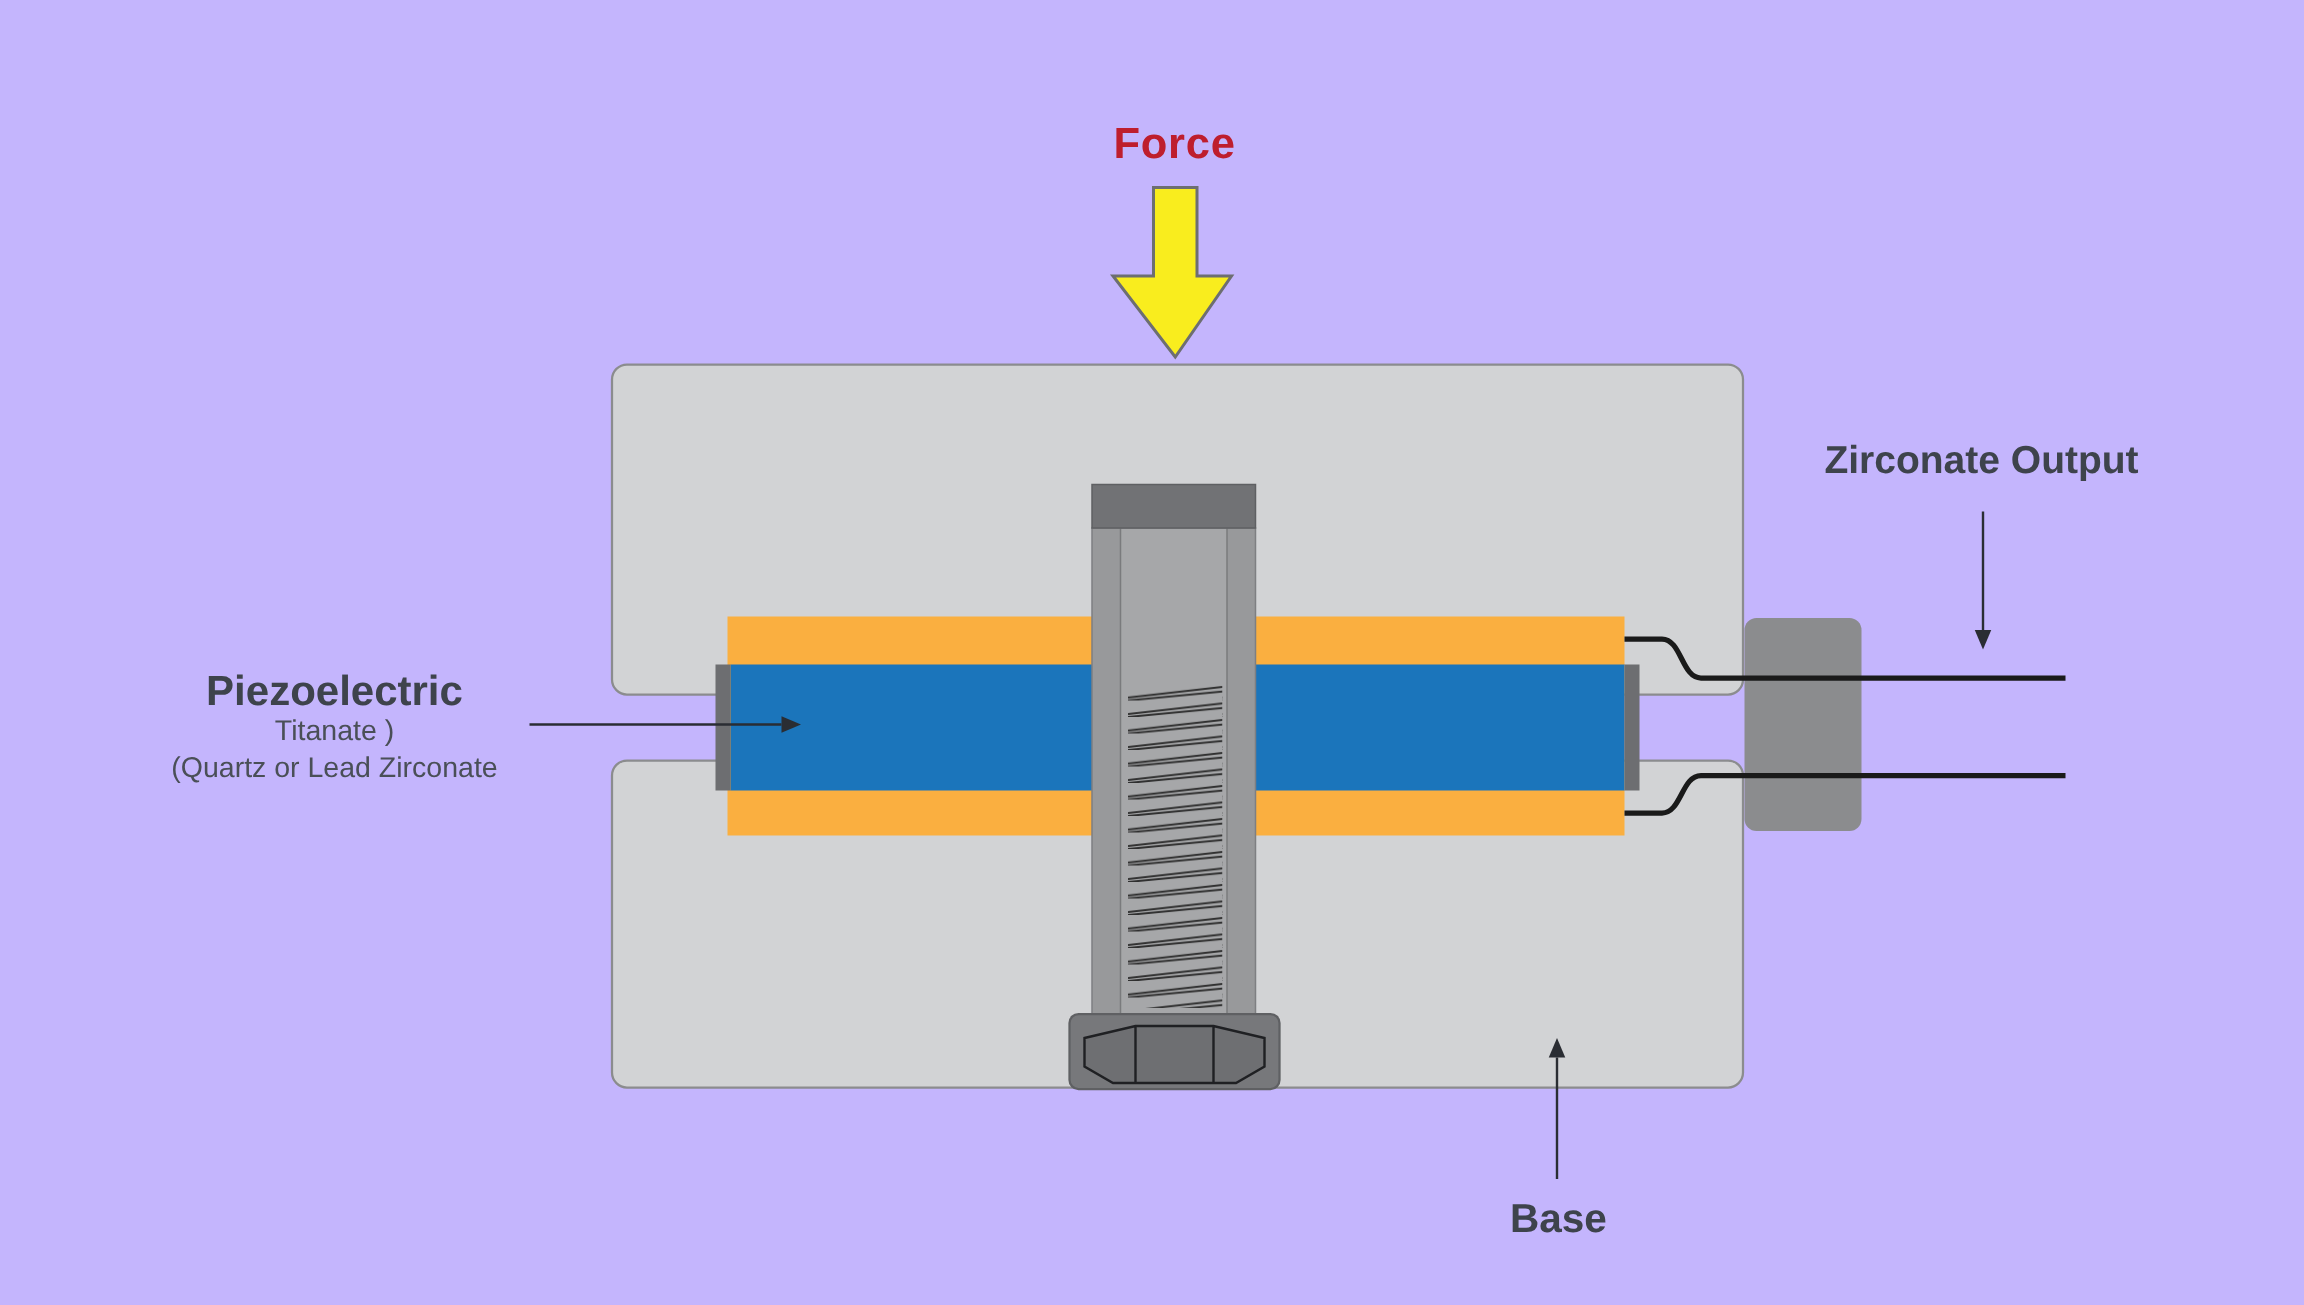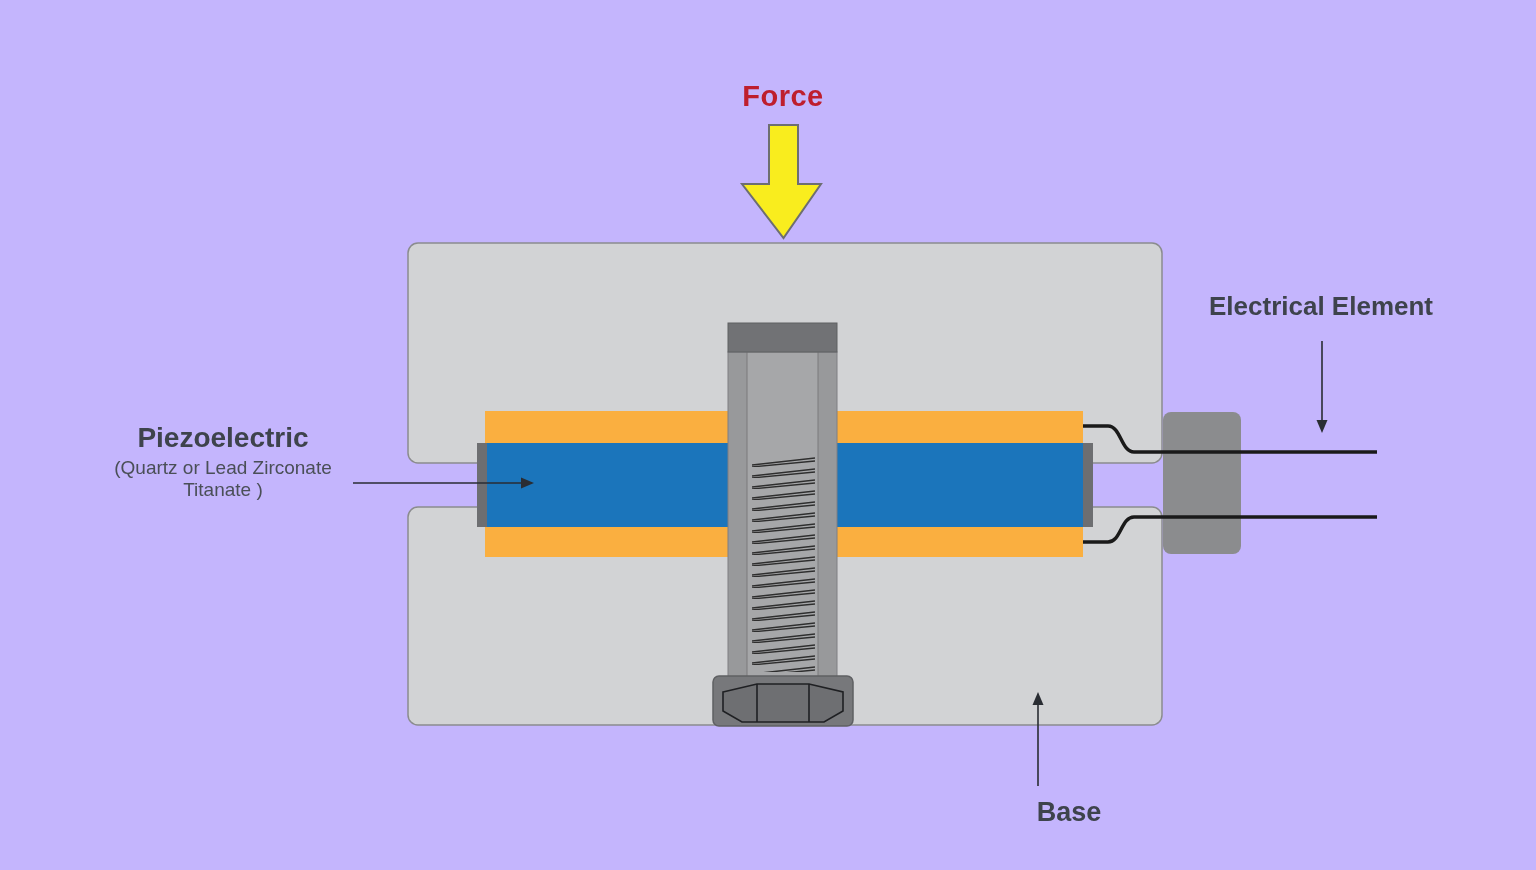--- a/index.html
+++ b/index.html
@@ -10,26 +10,26 @@
     font-family:"Liberation Sans", sans-serif;
     overflow:hidden;
   }
   .canvas svg{position:absolute;left:0;top:0;}
   .label{position:absolute;color:#3E434C;text-align:center;}
   .force-label{
     left:713px;top:80px;width:140px;
     font-size:29px;font-weight:bold;color:#BE1E2D;
     letter-spacing:0.5px;
   }
-  .piezo-label{left:92px;top:421px;width:262px;}
+  .piezo-label{left:92px;top:444px;width:262px;}
   .piezo-label .big{font-size:28px;font-weight:bold;line-height:33px;}
   .piezo-label .small{font-size:19px;line-height:22px;color:#4A4F57;}
   .piezo-label .small.first{margin-top:3px;}
   .eo-label{left:1190px;top:291px;width:262px;font-size:26px;font-weight:bold;}
-  .base-label{left:1009px;top:797px;width:120px;font-size:27px;font-weight:bold;}
+  .base-label{left:979px;top:797px;width:120px;font-size:27px;font-weight:bold;}
 
   
   .housing{stroke:#8B8C8E;stroke-width:1.5;}
   .flat{stroke:none;}
   .bolt-outer{stroke:#7E7F82;stroke-width:1;}
   .bolt-inner-rect{stroke:#7A7B7D;stroke-width:1;}
   .bolt-cap{stroke:#5F6063;stroke-width:1;}
   .nut-outer{stroke:#5F6063;stroke-width:1.5;}
   .hex{stroke:#1F2023;stroke-width:1.6;fill:rgba(0,0,0,0.07);}
   .thread-line{stroke:#2E2E2E;stroke-width:1.3;fill:none;}
@@ -84,21 +84,21 @@
       <polygon class="pointer-head" points="1032.5,705 1038,692 1043.5,705"></polygon>
     </g>
 
     <polygon class="yellow-arrow" points="769,125 798,125 798,184 821,184 783.5,238 742,184 769,184" fill="#F9ED1E"></polygon>
   </svg>
 
   <div class="label force-label">Force</div>
 
   <div class="label piezo-label">
     <div class="big">Piezoelectric</div>
+    <div class="small">Titanate )</div>
     <div class="small first">(Quartz or Lead Zirconate</div>
-    <div class="small">Titanate )</div>
   </div>
 
-  <div class="label eo-label">Electrical Element</div>
+  <div class="label eo-label">Zirconate Output</div>
 
   <div class="label base-label">Base</div>
 
 </div>
 
 </body></html>

